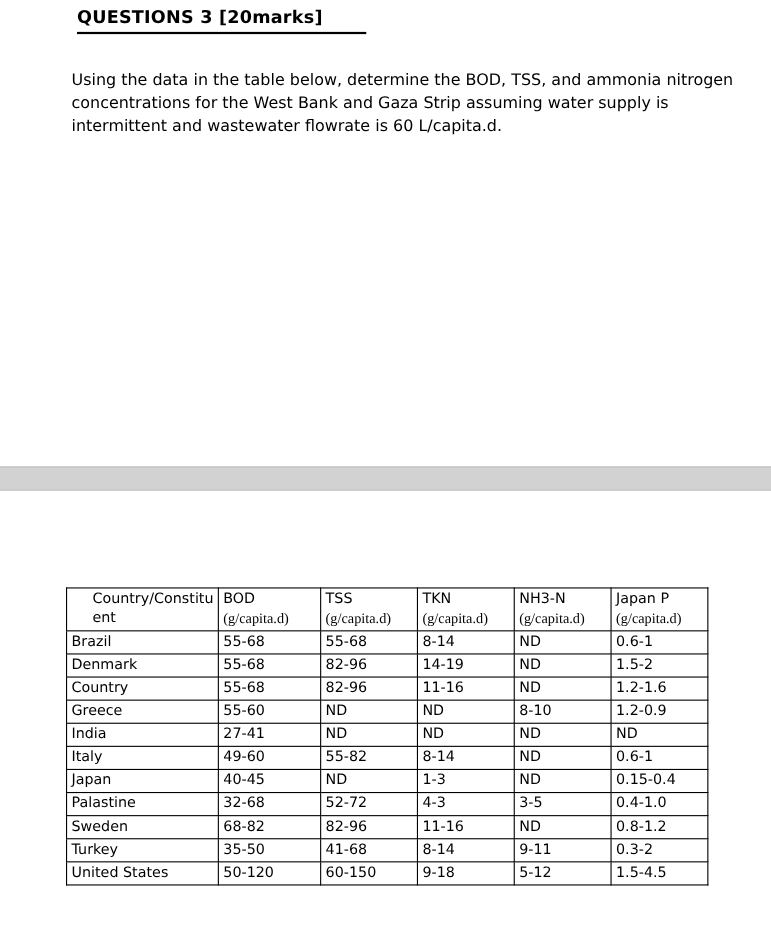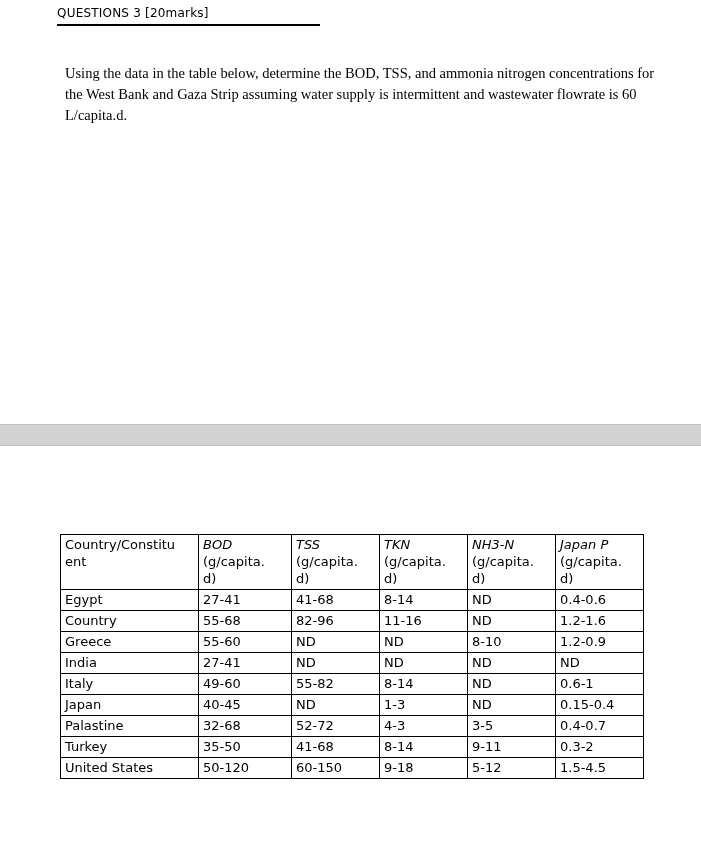--- a/index.html
+++ b/index.html
@@ -7,37 +7,36 @@
     position: relative;
     width: 701px;
     height: 851px;
     background: #ffffff;
     overflow: hidden;
     font-family: "DejaVu Sans", "Liberation Sans", sans-serif;
     color: #000;
   }
   .doc-title {
     position: absolute;
-    left: 57px;
+    left: 70px;
     top: 6px;
     width: 263px;
-    font-size: 12px;
-    font-weight: normal;
+    font-size: 16px;
+    font-weight: bold;
     padding-bottom: 4px;
     border-bottom: 2px solid #000;
     letter-spacing: 0.2px;
   }
   .doc-paragraph {
     position: absolute;
     left: 65px;
     top: 63px;
     width: 608px;
     font-size: 14.5px;
     line-height: 21px;
-    font-family: Liberation Serif, serif;
   }
   .page-break-band {
     position: absolute;
     left: 0;
     top: 424px;
     width: 701px;
     height: 20px;
     background: #d2d2d2;
     border-top: 1px solid #c0c0c0;
     border-bottom: 1px solid #c0c0c0;
@@ -62,26 +61,28 @@
     overflow: hidden;
     white-space: normal;
   }
   .col-country { width: 138px; }
   .col-bod { width: 93px; }
   .col-u { width: 88px; }
   .hdr-country {
     display: inline-block;
     max-width: 112px;
     word-break: break-all;
-  }
-  .hdr-label { display: block; font-style: italic; }
+    margin-left: 19px;
+  }
+  .hdr-label { display: block; }
   .hdr-unit {
     display: inline-block;
     max-width: 74px;
     word-break: break-all;
+    font-family: Liberation Serif, serif;
   }
 </style>
 </head>
 <body>
 
 <div class="page">
 
   <div class="doc-title">QUESTIONS 3 [20marks]</div>
 
   <div class="doc-paragraph">Using the data in the table below, determine the BOD, TSS, and ammonia nitrogen concentrations for the West Bank and Gaza Strip assuming water supply is intermittent and wastewater flowrate is 60 L/capita.d.</div>
@@ -101,26 +102,34 @@
       <tbody>
           <tr>
         <th><span class="hdr-country">Country/Constituent</span></th>
         <th><span class="hdr-label">BOD</span><span class="hdr-unit">(g/capita.d)</span></th>
         <th><span class="hdr-label">TSS</span><span class="hdr-unit">(g/capita.d)</span></th>
         <th><span class="hdr-label">TKN</span><span class="hdr-unit">(g/capita.d)</span></th>
         <th><span class="hdr-label">NH3-N</span><span class="hdr-unit">(g/capita.d)</span></th>
         <th><span class="hdr-label">Japan P</span><span class="hdr-unit">(g/capita.d)</span></th>
       </tr>
       <tr>
-        <td>Egypt</td>
-        <td>27-41</td>
-        <td>41-68</td>
+        <td>Brazil</td>
+        <td>55-68</td>
+        <td>55-68</td>
         <td>8-14</td>
         <td>ND</td>
-        <td>0.4-0.6</td>
+        <td>0.6-1</td>
+      </tr>
+      <tr>
+        <td>Denmark</td>
+        <td>55-68</td>
+        <td>82-96</td>
+        <td>14-19</td>
+        <td>ND</td>
+        <td>1.5-2</td>
       </tr>
       <tr>
         <td>Country</td>
         <td>55-68</td>
         <td>82-96</td>
         <td>11-16</td>
         <td>ND</td>
         <td>1.2-1.6</td>
       </tr>
       <tr>
@@ -154,21 +163,29 @@
         <td>1-3</td>
         <td>ND</td>
         <td>0.15-0.4</td>
       </tr>
       <tr>
         <td>Palastine</td>
         <td>32-68</td>
         <td>52-72</td>
         <td>4-3</td>
         <td>3-5</td>
-        <td>0.4-0.7</td>
+        <td>0.4-1.0</td>
+      </tr>
+      <tr>
+        <td>Sweden</td>
+        <td>68-82</td>
+        <td>82-96</td>
+        <td>11-16</td>
+        <td>ND</td>
+        <td>0.8-1.2</td>
       </tr>
       <tr>
         <td>Turkey</td>
         <td>35-50</td>
         <td>41-68</td>
         <td>8-14</td>
         <td>9-11</td>
         <td>0.3-2</td>
       </tr>
       <tr>

